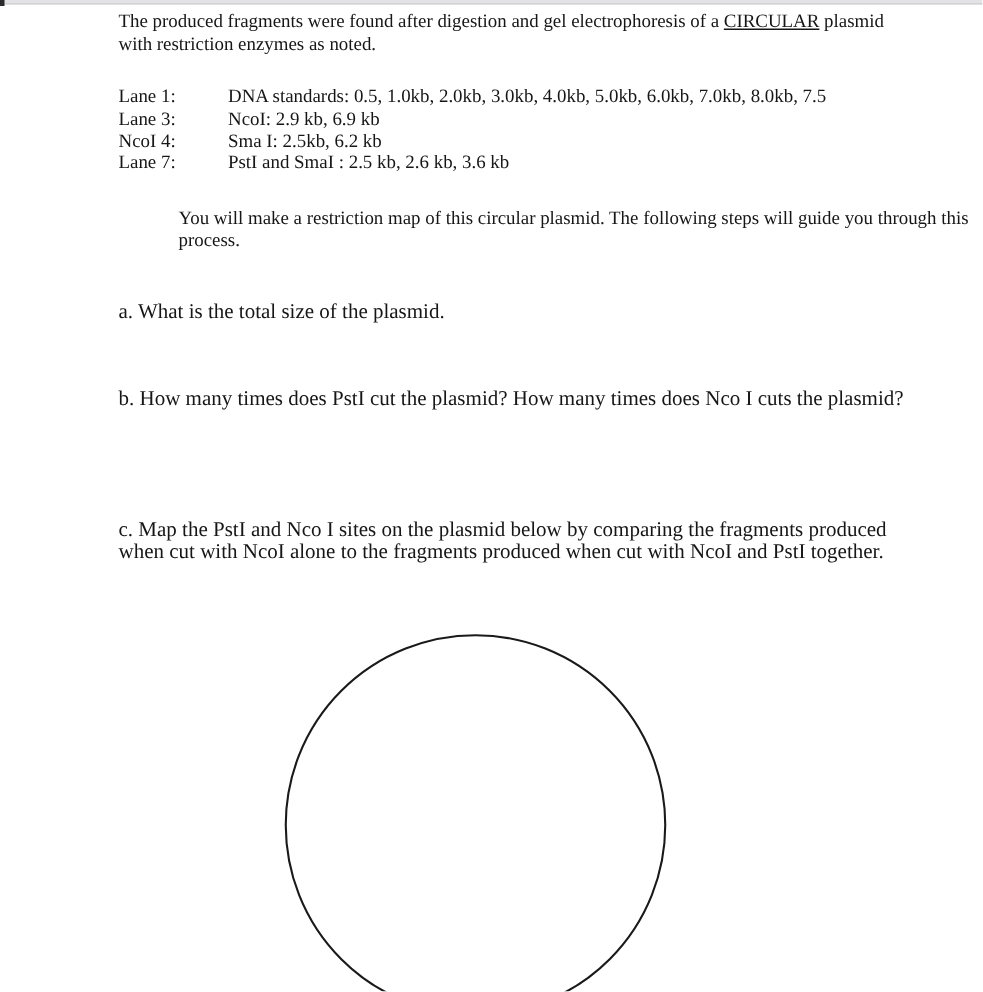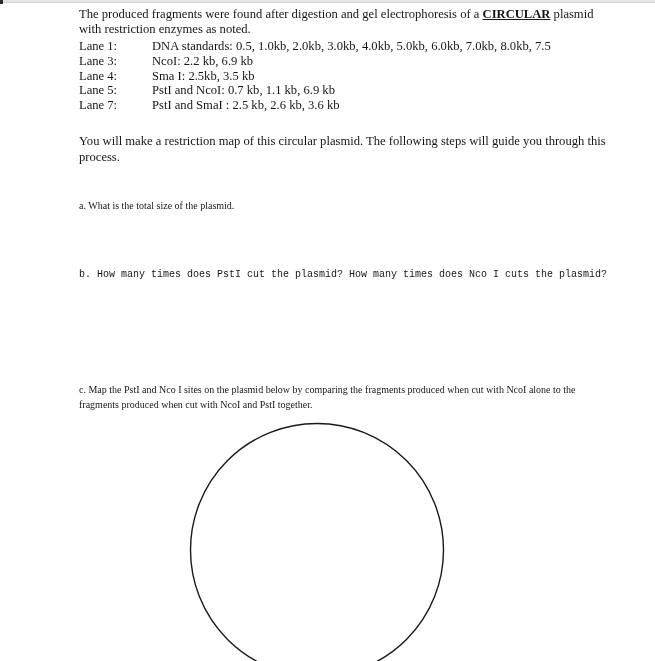--- a/index.html
+++ b/index.html
@@ -56,52 +56,53 @@
     margin: 0;
     font-size: 12.6px;
     line-height: 15.2px;
     text-align: left;
   }
 
   .intro {
     margin-bottom: 0;
   }
   .intro .emph {
-    font-weight: bold;
+    font-weight: normal;
     text-decoration: underline;
   }
 
   .lane-table {
-    margin-top: 2px;
+    margin-top: 20px;
     border-collapse: collapse;
   }
   .lane-table td {
     font-size: 12.6px;
     line-height: 14.6px;
     padding: 0;
     vertical-align: top;
     white-space: nowrap;
   }
   .lane-table td.lane-label {
     width: 73px;
     padding-right: 0;
   }
 
   .process-note {
     margin-top: 22px;
     width: 528px;
+    margin-left: 40px;
   }
 
   .question {
-    font-size: 10px;
+    font-size: 14px;
     line-height: 15.2px;
   }
   .q-a { margin-top: 33px; }
-  .q-b { margin-top: 54px; font-family: Liberation Mono, monospace; }
-  .q-c { margin-top: 100px; width: 534px; }
+  .q-b { margin-top: 43px; }
+  .q-c { margin-top: 71px; width: 534px; }
 
   
   .plasmid-wrap {
     position: absolute;
     left: 0;
     top: 400px;
     width: 655px;
     height: 261px;
     overflow: hidden;
   }
@@ -122,29 +123,25 @@
     <p class="intro"><span>The produced fragments were found after digestion and gel electrophoresis of a </span><span class="emph">CIRCULAR</span><span> plasmid with restriction enzymes as noted.</span></p>
 
     <table class="lane-table">
       <tbody>
         <tr>
           <td class="lane-label">Lane 1:</td>
           <td class="lane-content">DNA standards:  0.5, 1.0kb, 2.0kb, 3.0kb, 4.0kb, 5.0kb, 6.0kb, 7.0kb, 8.0kb, 7.5</td>
         </tr>
         <tr>
           <td class="lane-label">Lane 3:</td>
-          <td class="lane-content">NcoI:  2.2 kb, 6.9 kb</td>
+          <td class="lane-content">NcoI:  2.9 kb, 6.9 kb</td>
         </tr>
         <tr>
-          <td class="lane-label">Lane 4:</td>
-          <td class="lane-content">Sma I:  2.5kb, 3.5 kb</td>
-        </tr>
-        <tr>
-          <td class="lane-label">Lane 5:</td>
-          <td class="lane-content">PstI and NcoI:  0.7 kb, 1.1 kb, 6.9 kb</td>
+          <td class="lane-label">NcoI 4:</td>
+          <td class="lane-content">Sma I:  2.5kb, 6.2 kb</td>
         </tr>
         <tr>
           <td class="lane-label">Lane 7:</td>
           <td class="lane-content">PstI and SmaI : 2.5 kb, 2.6 kb, 3.6 kb</td>
         </tr>
       </tbody>
     </table>
 
     <p class="process-note">You will make a restriction map of this circular plasmid.  The following steps will guide you through this process.</p>
 

